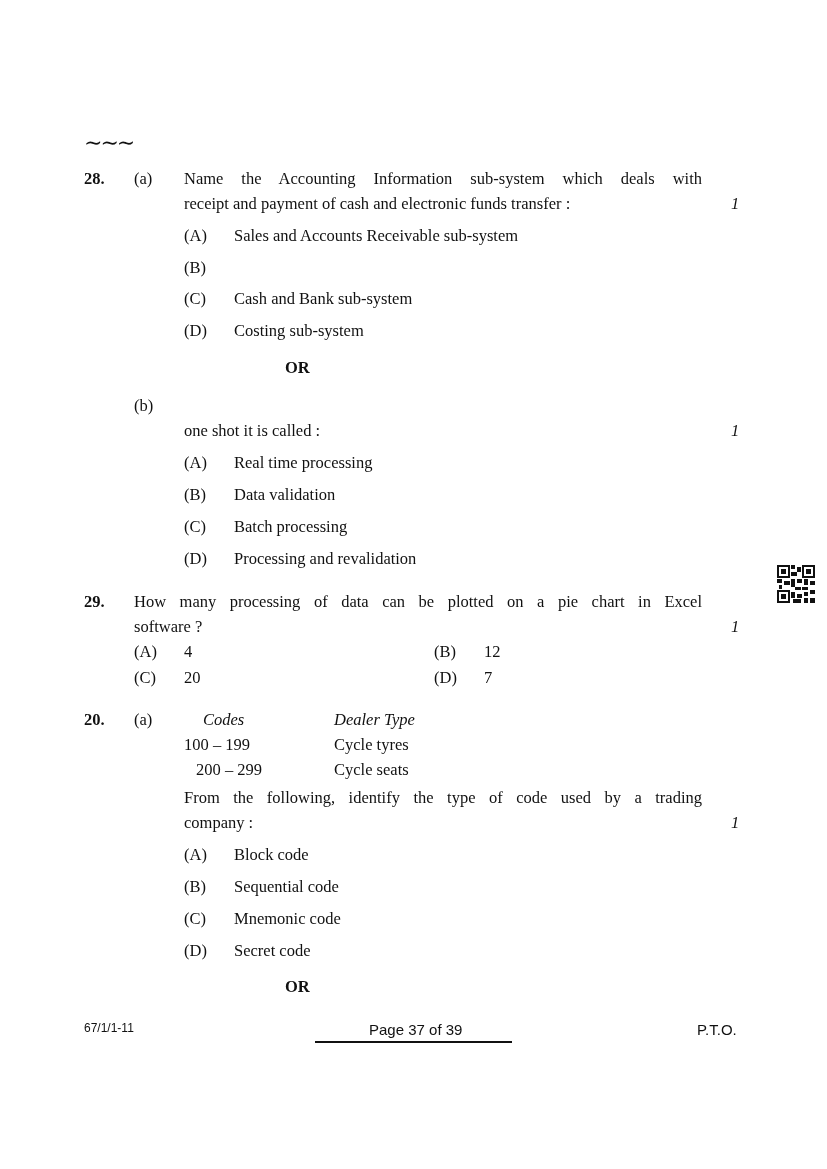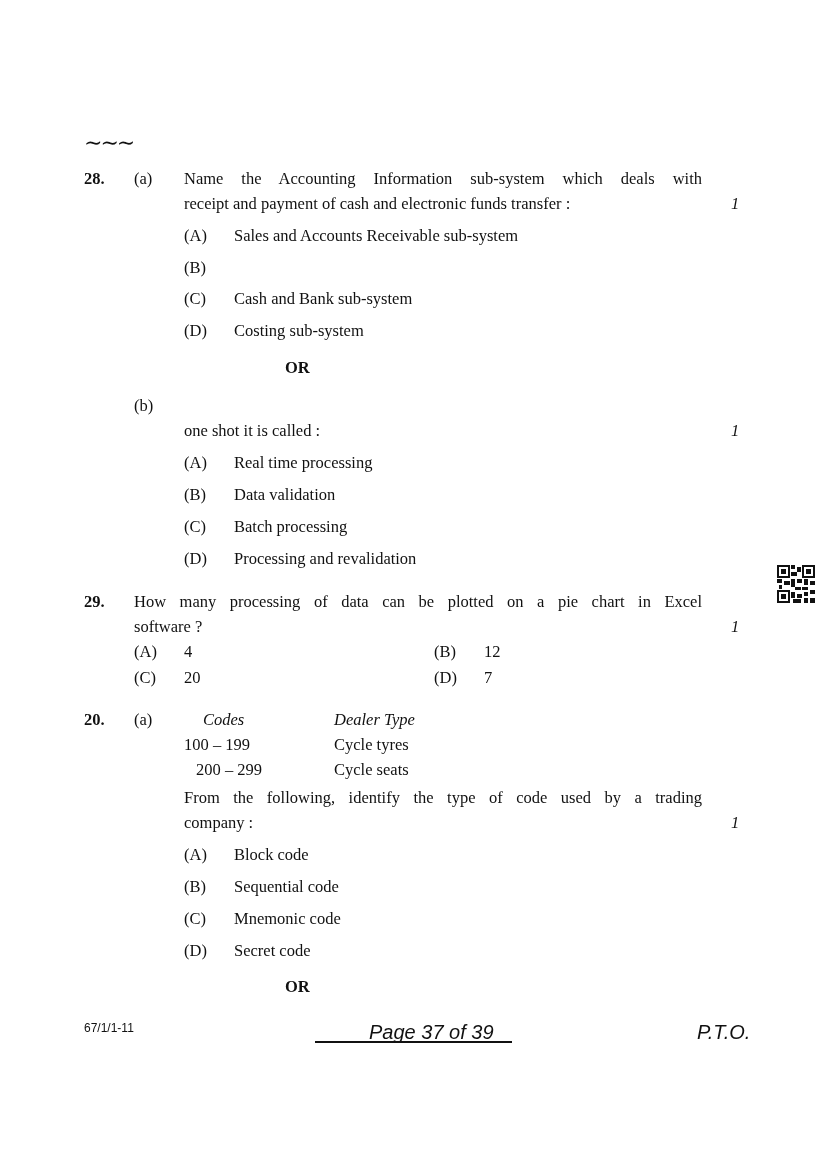--- a/index.html
+++ b/index.html
@@ -5,21 +5,21 @@
     html, body { margin: 0; padding: 0; background: #ffffff; }
     body { width: 827px; height: 1169px; position: relative; overflow: hidden; color: #111; }
     .page { position: absolute; left: 0; top: 0; width: 827px; height: 1169px; font-family: "Liberation Serif", "DejaVu Serif", serif; font-size: 16.5px; }
     .abs { position: absolute; white-space: nowrap; }
     .qnum { font-weight: bold; }
     .marks { font-style: italic; }
     .justify { position: absolute; text-align: justify; text-align-last: justify; white-space: normal; }
     .or { font-weight: bold; }
     .ital { font-style: italic; }
     .footer { font-family: "Liberation Sans", "DejaVu Sans", sans-serif; font-size: 12px; }
-    .footer-center { font-family: "Liberation Sans", "DejaVu Sans", sans-serif; font-size: 20px; font-style: italic; }
+    .footer-center { font-family: "Liberation Sans", "DejaVu Sans", sans-serif; font-size: 15px; }
     .rule { position: absolute; left: 315px; top: 1041px; width: 197px; height: 1.5px; background: #111; }
     .qr { position: absolute; left: 777px; top: 565px; width: 38px; height: 38px; }
   </style>
 </head>
 <body>
 
 <div class="page">
 
   <div class="abs" style="left:84px; top:130px; font-size:22px; letter-spacing:-2px;">∼∼∼</div>
 

